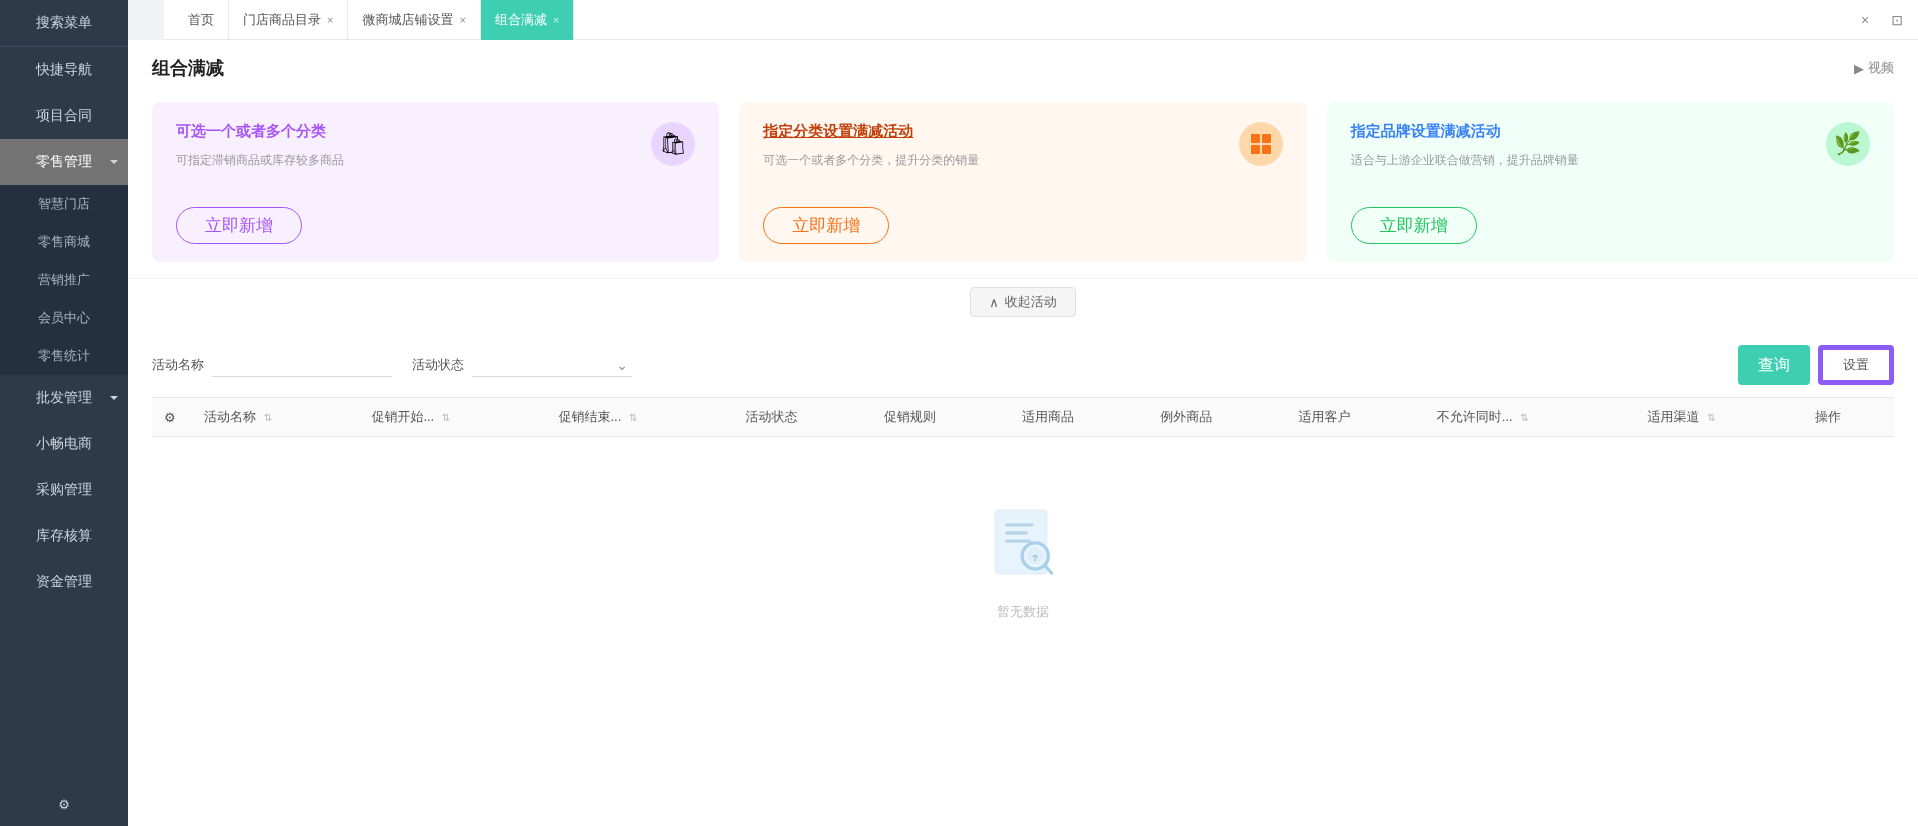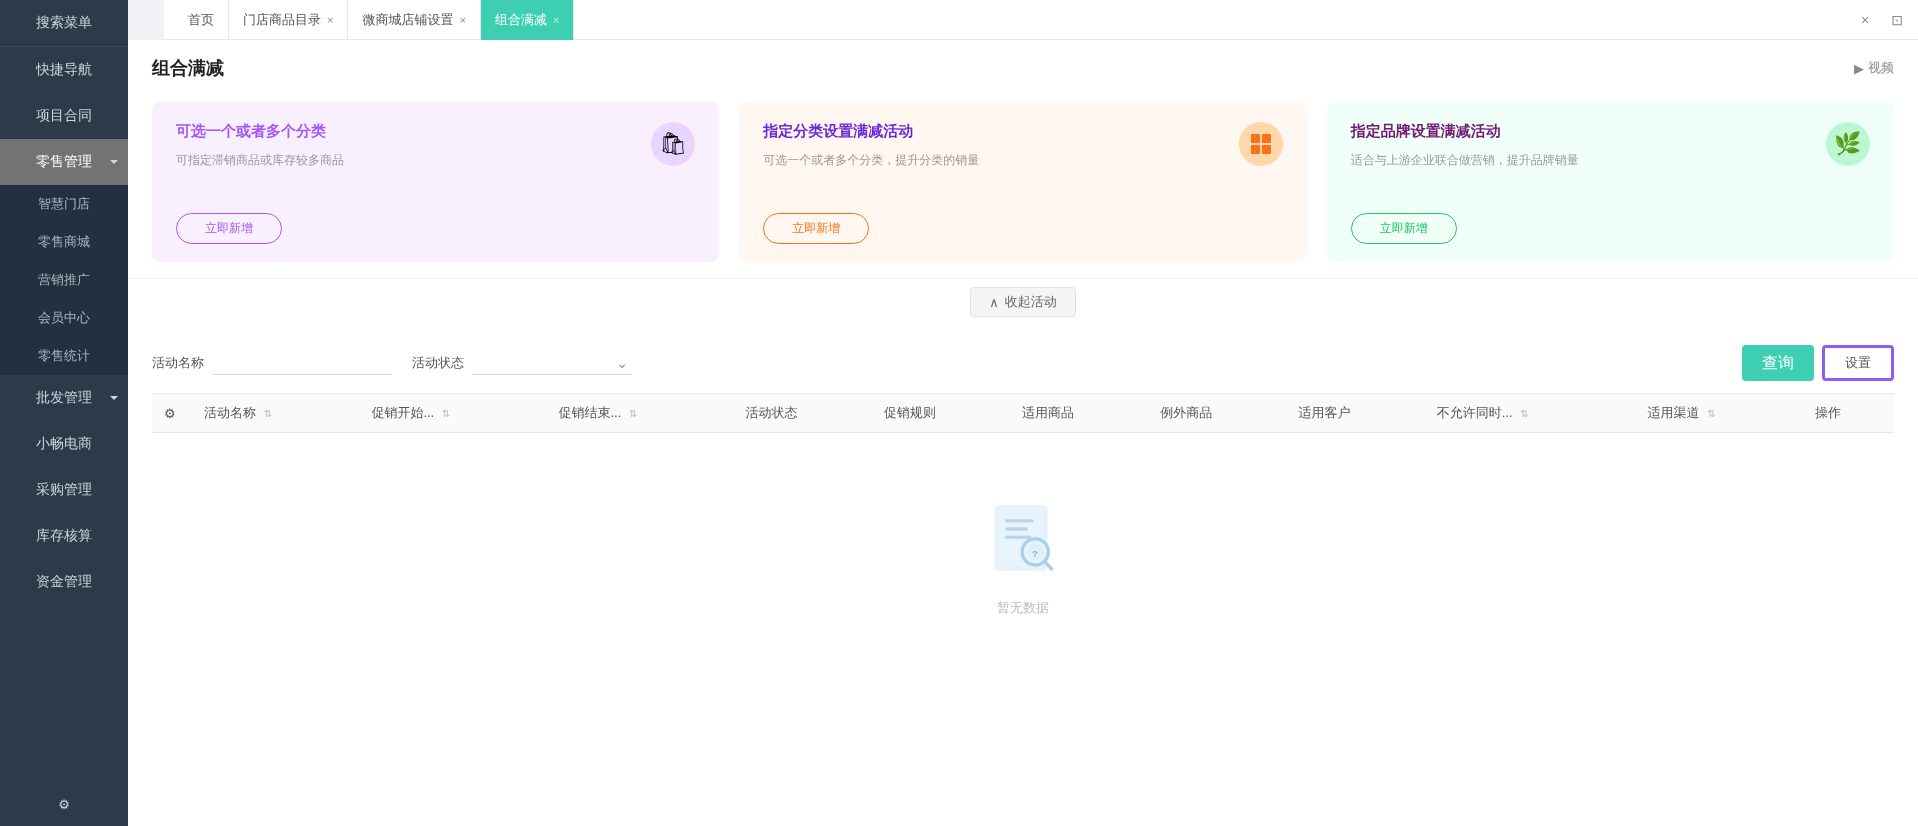--- a/index.html
+++ b/index.html
@@ -165,22 +165,22 @@
     .card-purple { background: #f8f0ff; }
     .card-orange { background: #fff7f0; }
     .card-green { background: #f0fff8; }
 
     .card-title {
       font-size: 15px;
       font-weight: bold;
       margin-bottom: 10px;
     }
     .card-purple .card-title { color: #a855f7; }
-    .card-orange .card-title { color: #6d28d9; }
-    .card-green .card-title { color: #701a75; }
+    .card-orange .card-title { color: #c2410c; text-decoration: underline; }
+    .card-green .card-title { color: #3b82f6; }
 
     .card-desc {
       font-size: 12px;
       color: #999;
       margin-bottom: 20px;
       line-height: 1.6;
       flex: 1;
     }
     .card-icon {
       position: absolute;
@@ -194,21 +194,21 @@
       justify-content: center;
       font-size: 22px;
     }
     .card-purple .card-icon { background: #e9d5ff; }
     .card-orange .card-icon { background: #fed7aa; }
     .card-green .card-icon { background: #bbf7d0; }
 
     .card-btn {
       border-radius: 20px;
       padding: 6px 28px;
-      font-size: 12px;
+      font-size: 17px;
       cursor: pointer;
       background: transparent;
       width: fit-content;
     }
     .card-purple .card-btn { border: 1px solid #a855f7; color: #a855f7; }
     .card-orange .card-btn { border: 1px solid #f97316; color: #f97316; }
     .card-green .card-btn { border: 1px solid #22c55e; color: #22c55e; }
 
     
     .collapse-bar {
@@ -289,21 +289,21 @@
       color: #fff;
       border: none;
       border-radius: 4px;
       padding: 6px 20px;
       font-size: 16px;
       cursor: pointer;
     }
     .btn-setting {
       background: #fff;
       color: #555;
-      border: 3px solid #8b5cf6;
+      border: 5px solid #8b5cf6;
       border-radius: 4px;
       padding: 6px 20px;
       font-size: 13px;
       cursor: pointer;
     }
 
     
     .table-container {
       padding: 0 24px;
       background: #fff;

